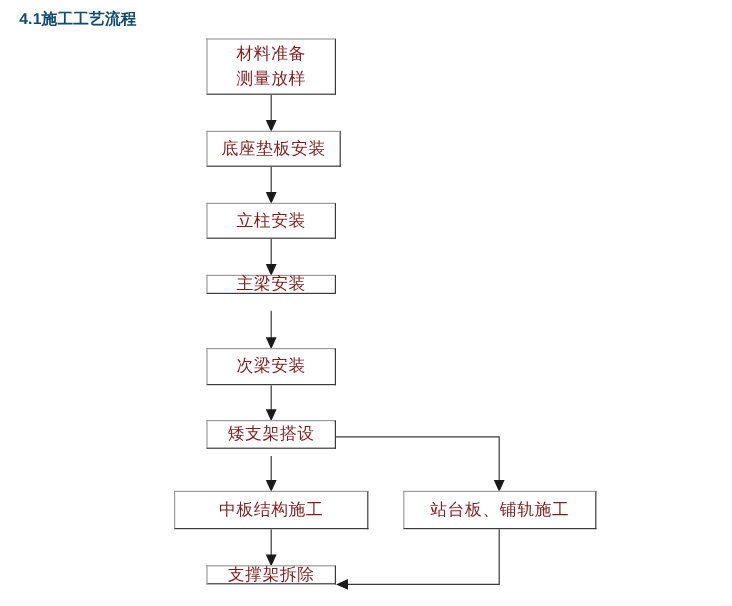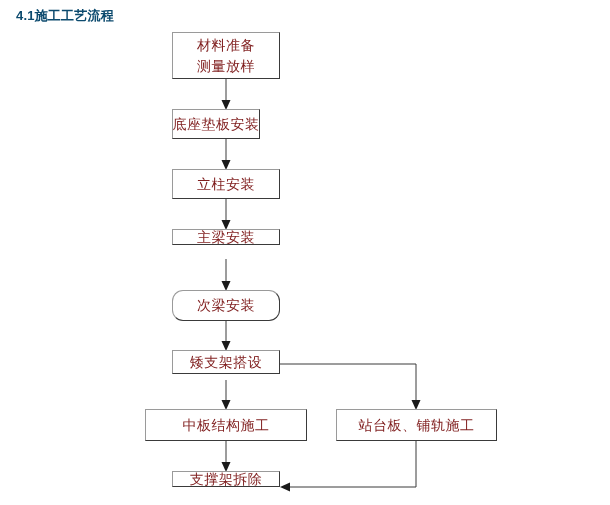--- a/index.html
+++ b/index.html
@@ -123,33 +123,33 @@
       <polyline points="416,441 416,487 287,487"></polyline>
       <polygon points="280,487 290,482.5 290,491.5"></polygon>
     </g>
   </svg>
 
   <div class="flow-node" style="left:172px; top:32px; width:108px; height:47px;">
     <span class="node-line">材料准备</span>
     <span class="node-line">测量放样</span>
   </div>
 
-  <div class="flow-node" style="left:172px; top:109px; width:88px; height:30px;">
+  <div class="flow-node" style="left:172px; top:109px; width:112px; height:30px;">
     <span class="node-line">底座垫板安装</span>
   </div>
 
   <div class="flow-node" style="left:172px; top:169px; width:108px; height:30px;">
     <span class="node-line">立柱安装</span>
   </div>
 
   <div class="flow-node" style="left:172px; top:229px; width:108px; height:16px;">
     <span class="node-line">主梁安装</span>
   </div>
 
-  <div class="flow-node" style="left:172px; top:290px; width:108px; height:31px;border-radius:11px;">
+  <div class="flow-node" style="left:172px; top:290px; width:108px; height:31px;">
     <span class="node-line">次梁安装</span>
   </div>
 
   <div class="flow-node" style="left:172px; top:350px; width:108px; height:24px;">
     <span class="node-line">矮支架搭设</span>
   </div>
 
   <div class="flow-node" style="left:145px; top:409px; width:162px; height:32px;">
     <span class="node-line">中板结构施工</span>
   </div>

